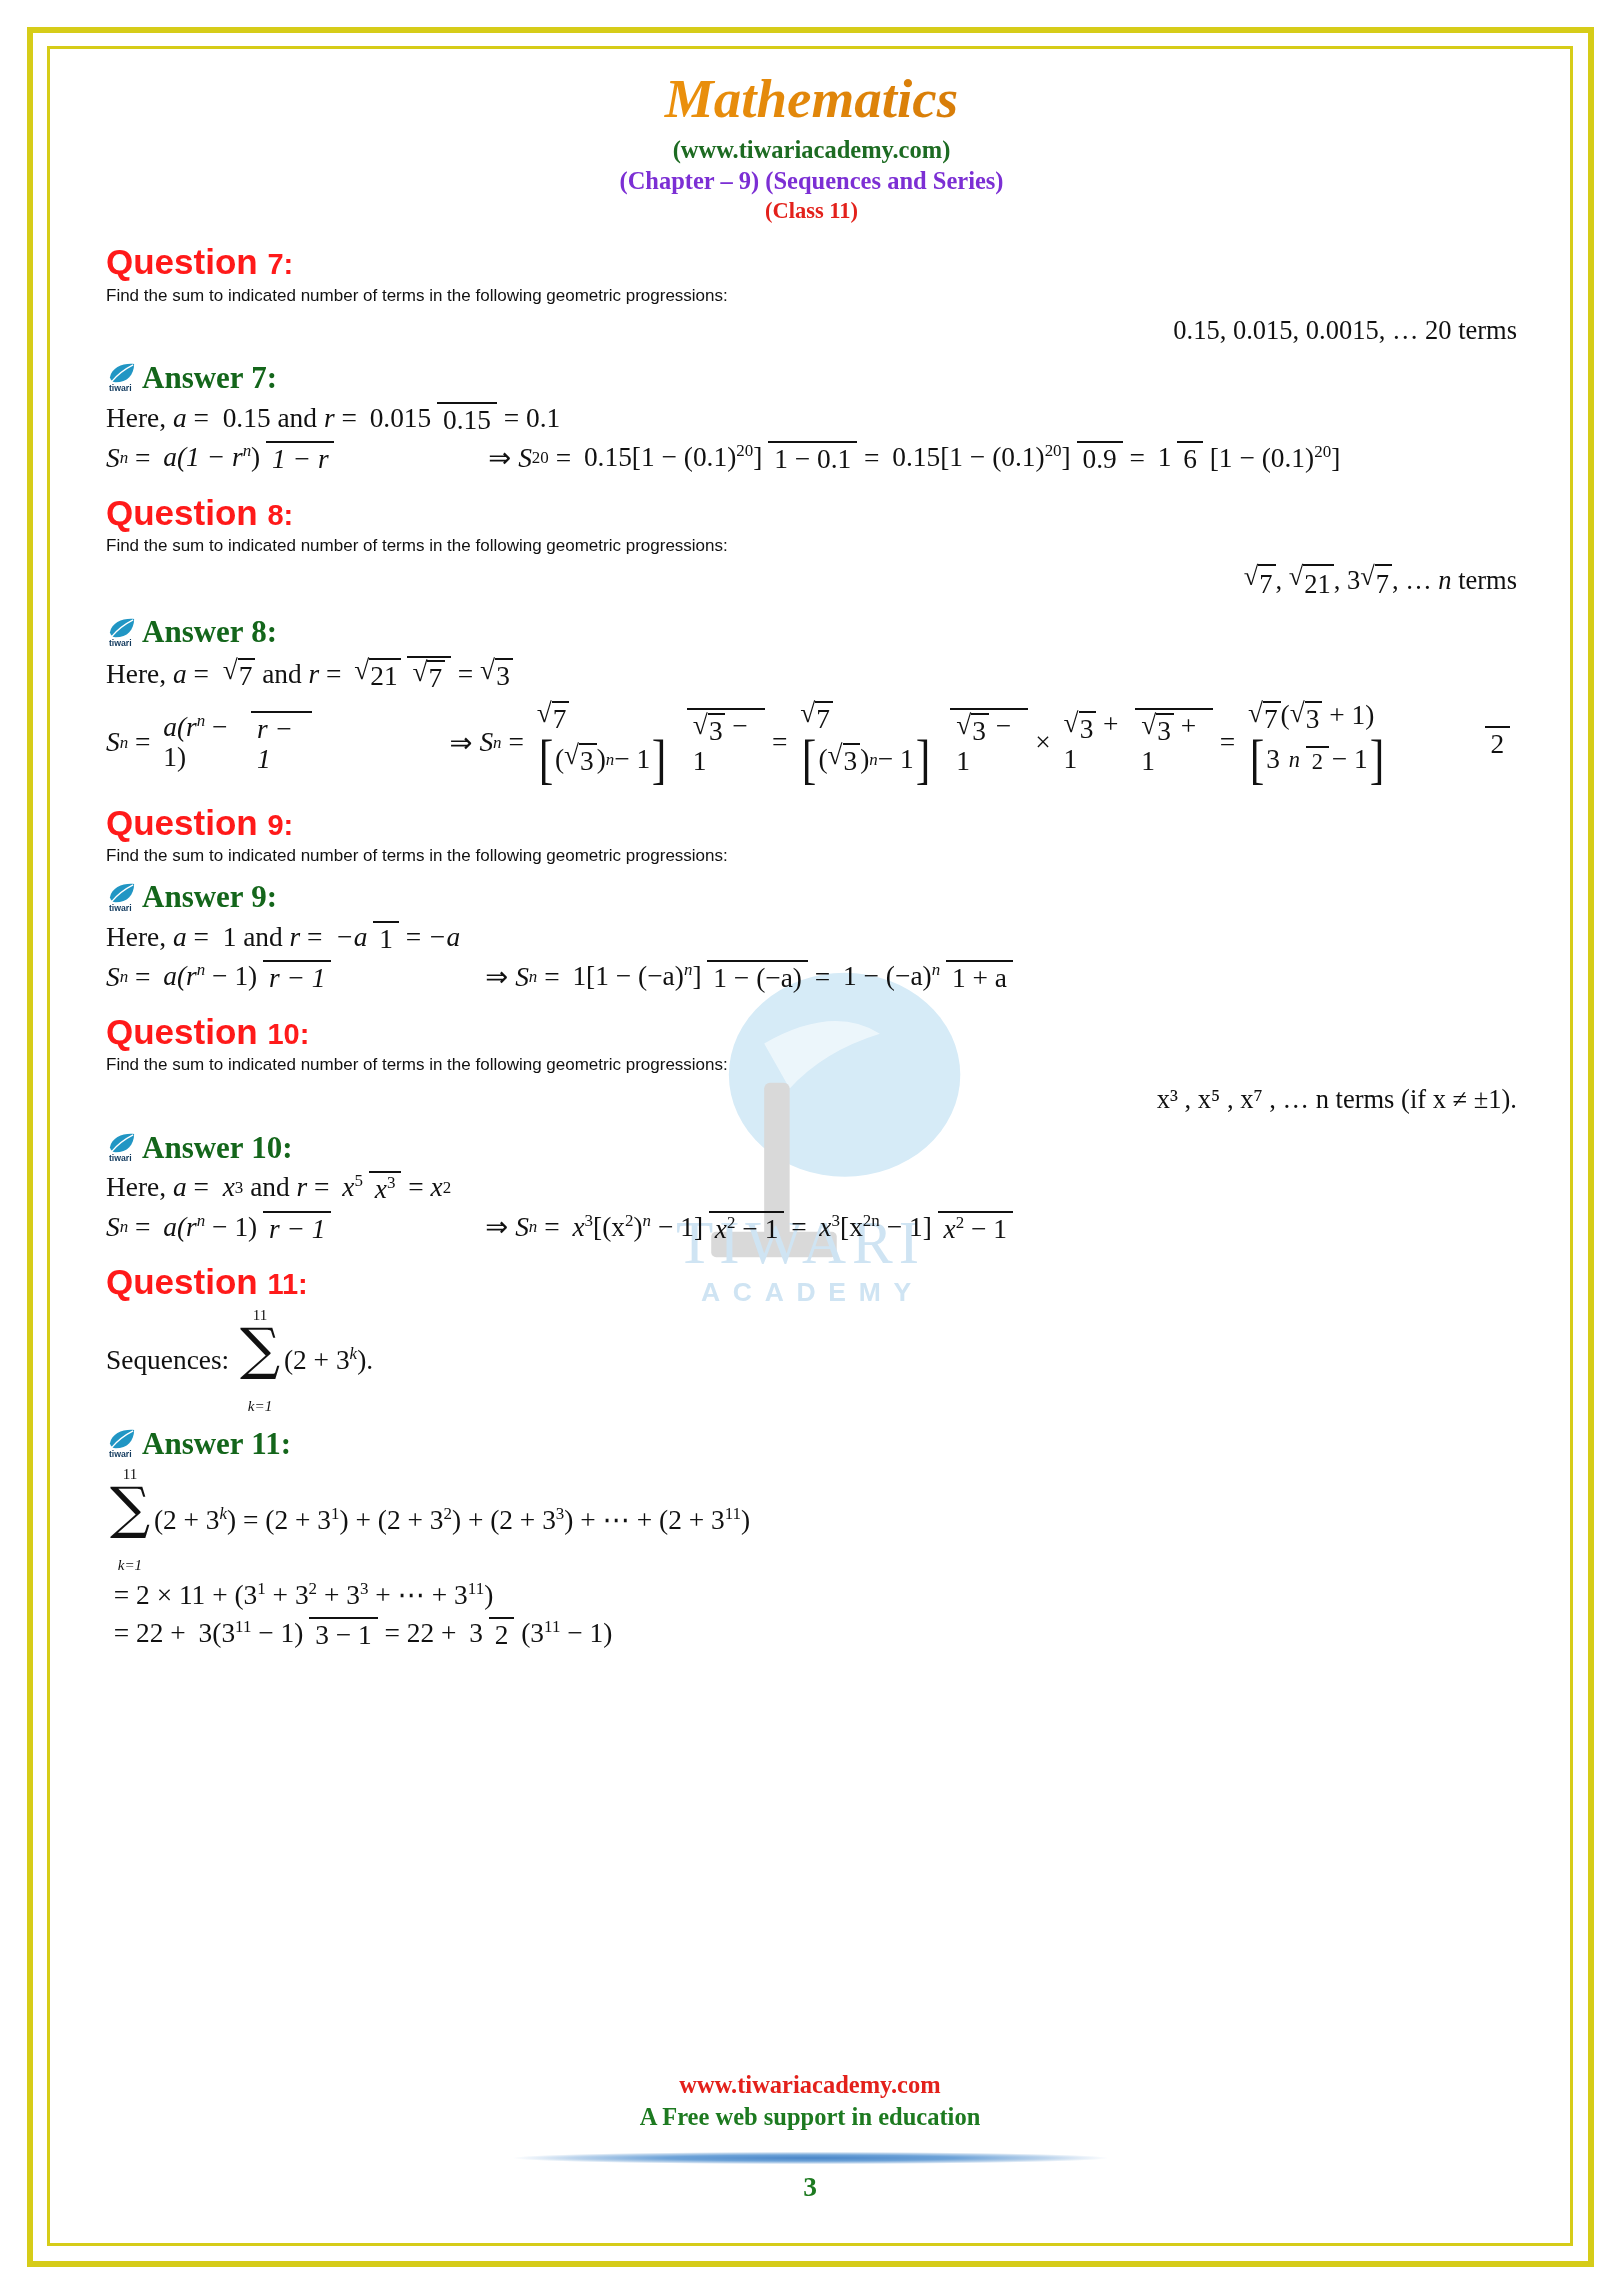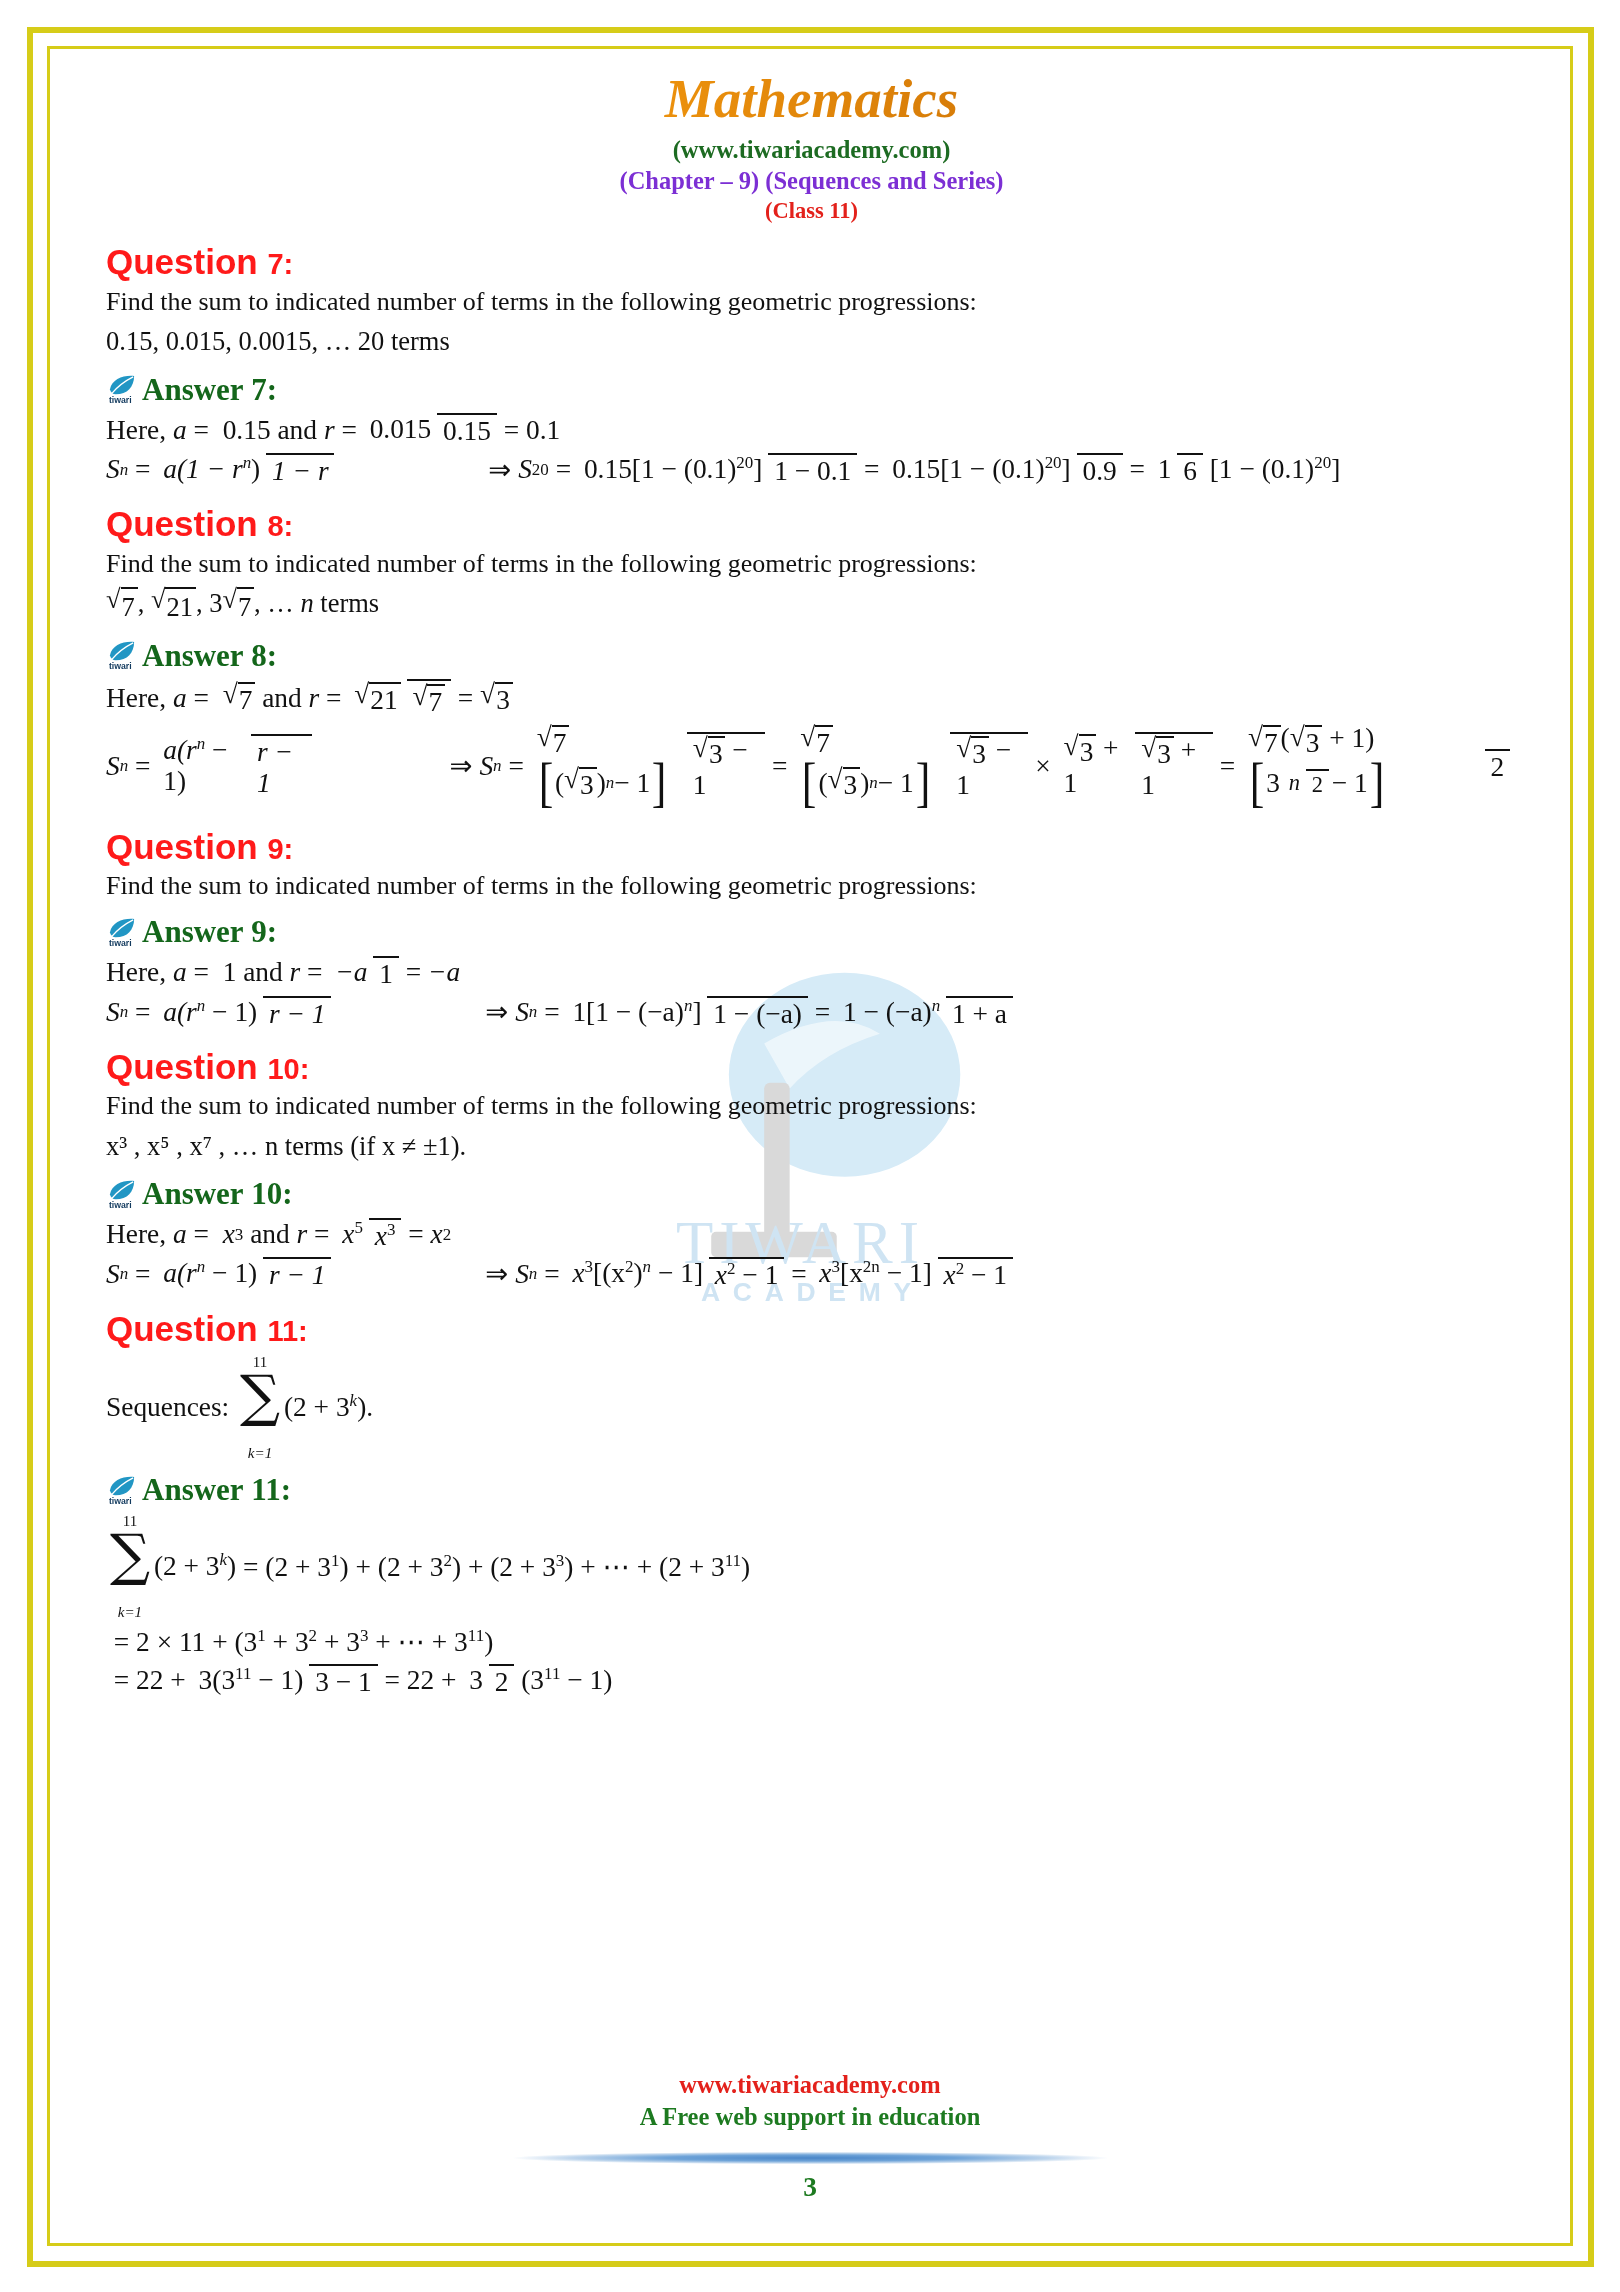--- a/index.html
+++ b/index.html
@@ -89,29 +89,29 @@
     font-family:"Liberation Sans", sans-serif;
     font-weight:bold; color:#ff1a1a;
     font-size:35px;
     margin:17.6px 0 2px 0;
     line-height:1.15;
   }
   .q-head .qnum{ font-size:29px; }
   .q-head .colon{ font-size:29px; }
 
   .q-text{
-    font-family:Liberation Serif, serif;
-    font-size:26px; color:#111;
+    font-family:Liberation Sans, sans-serif;
+    font-size:17px; color:#111;
     line-height:1.3;
     margin:2px 0 0 0;
   }
   .q-series{
     font-family:"Liberation Serif", serif;
     font-size:26.5px; color:#111;
-    text-align:left;
+    text-align:right;
     margin:5.9px 0 0 0;
     line-height:1.35;
   }
 
   .a-head{
     display:flex; align-items:center; gap:2px;
     margin:11.8px 0 3.9px 0;
   }
   .a-head .a-label{
     font-family:"Liberation Serif", serif;

